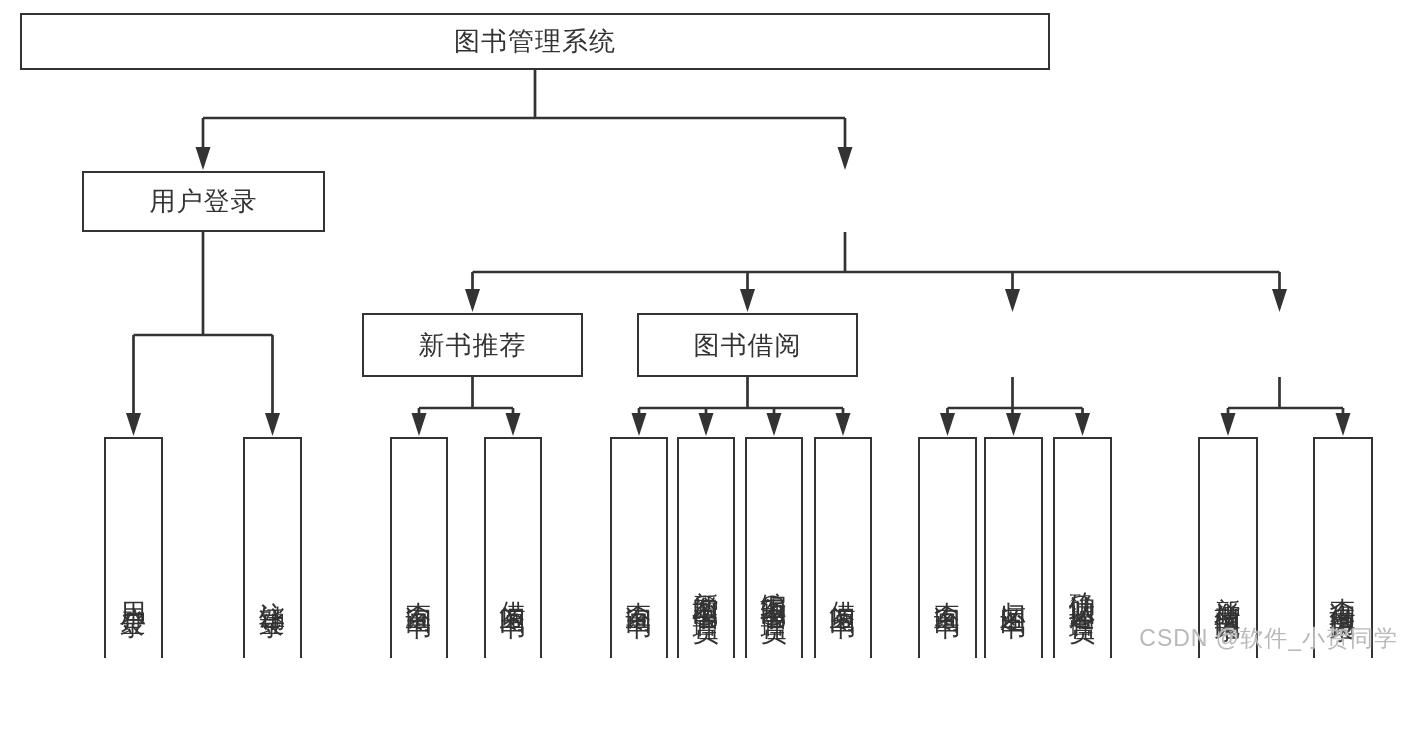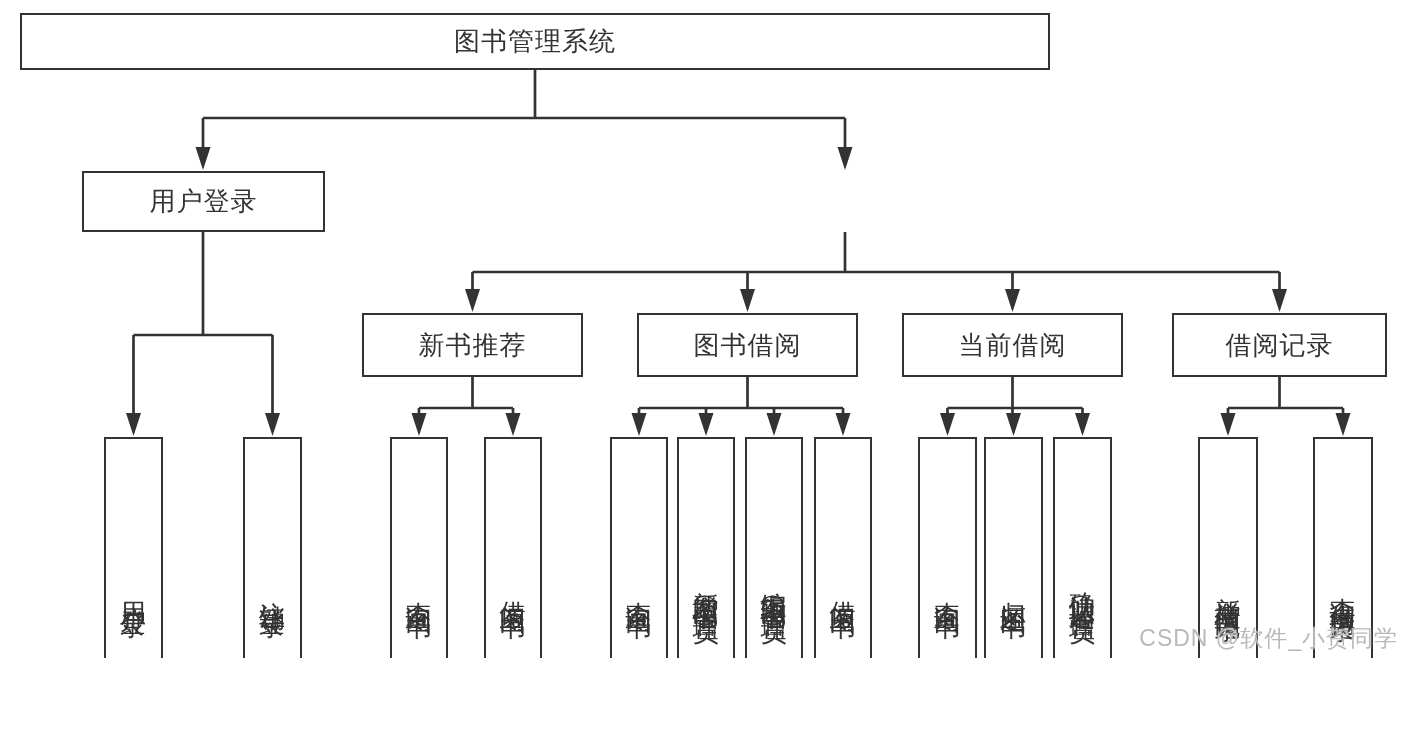--- a/index.html
+++ b/index.html
@@ -111,22 +111,20 @@
       <polygon points="1335.5,413 1350.5,413 1343,436"></polygon>
     </g>
   </svg>
 
   <div class="node" style="left:20px; top:13px; width:1030px; height:57px;">图书管理系统</div>
 
   <div class="node" style="left:82px; top:171px; width:243px; height:61px;">用户登录</div>
 
   <div class="node" style="left:362px; top:313px; width:221px; height:64px;">新书推荐</div>
   <div class="node" style="left:637px; top:313px; width:221px; height:64px;">图书借阅</div>
-  <div class="node" style="left:902px; top:313px; width:221px; height:64px;">当前借阅</div>
-  <div class="node" style="left:1172px; top:313px; width:215px; height:64px;">借阅记录</div>
 
   <div class="node leaf" style="left:104px; top:437px; width:59px; height:303px;">用户登录</div>
   <div class="node leaf" style="left:243px; top:437px; width:59px; height:303px;">注销登录</div>
 
   <div class="node leaf" style="left:390px; top:437px; width:58px; height:303px;">查询图书</div>
   <div class="node leaf" style="left:484px; top:437px; width:58px; height:303px;">借阅图书</div>
 
   <div class="node leaf" style="left:610px; top:437px; width:58px; height:303px;">查询图书</div>
   <div class="node leaf" style="left:677px; top:437px; width:58px; height:303px;">新增图书（管理员）</div>
   <div class="node leaf" style="left:745px; top:437px; width:58px; height:303px;">编辑图书（管理员）</div>

